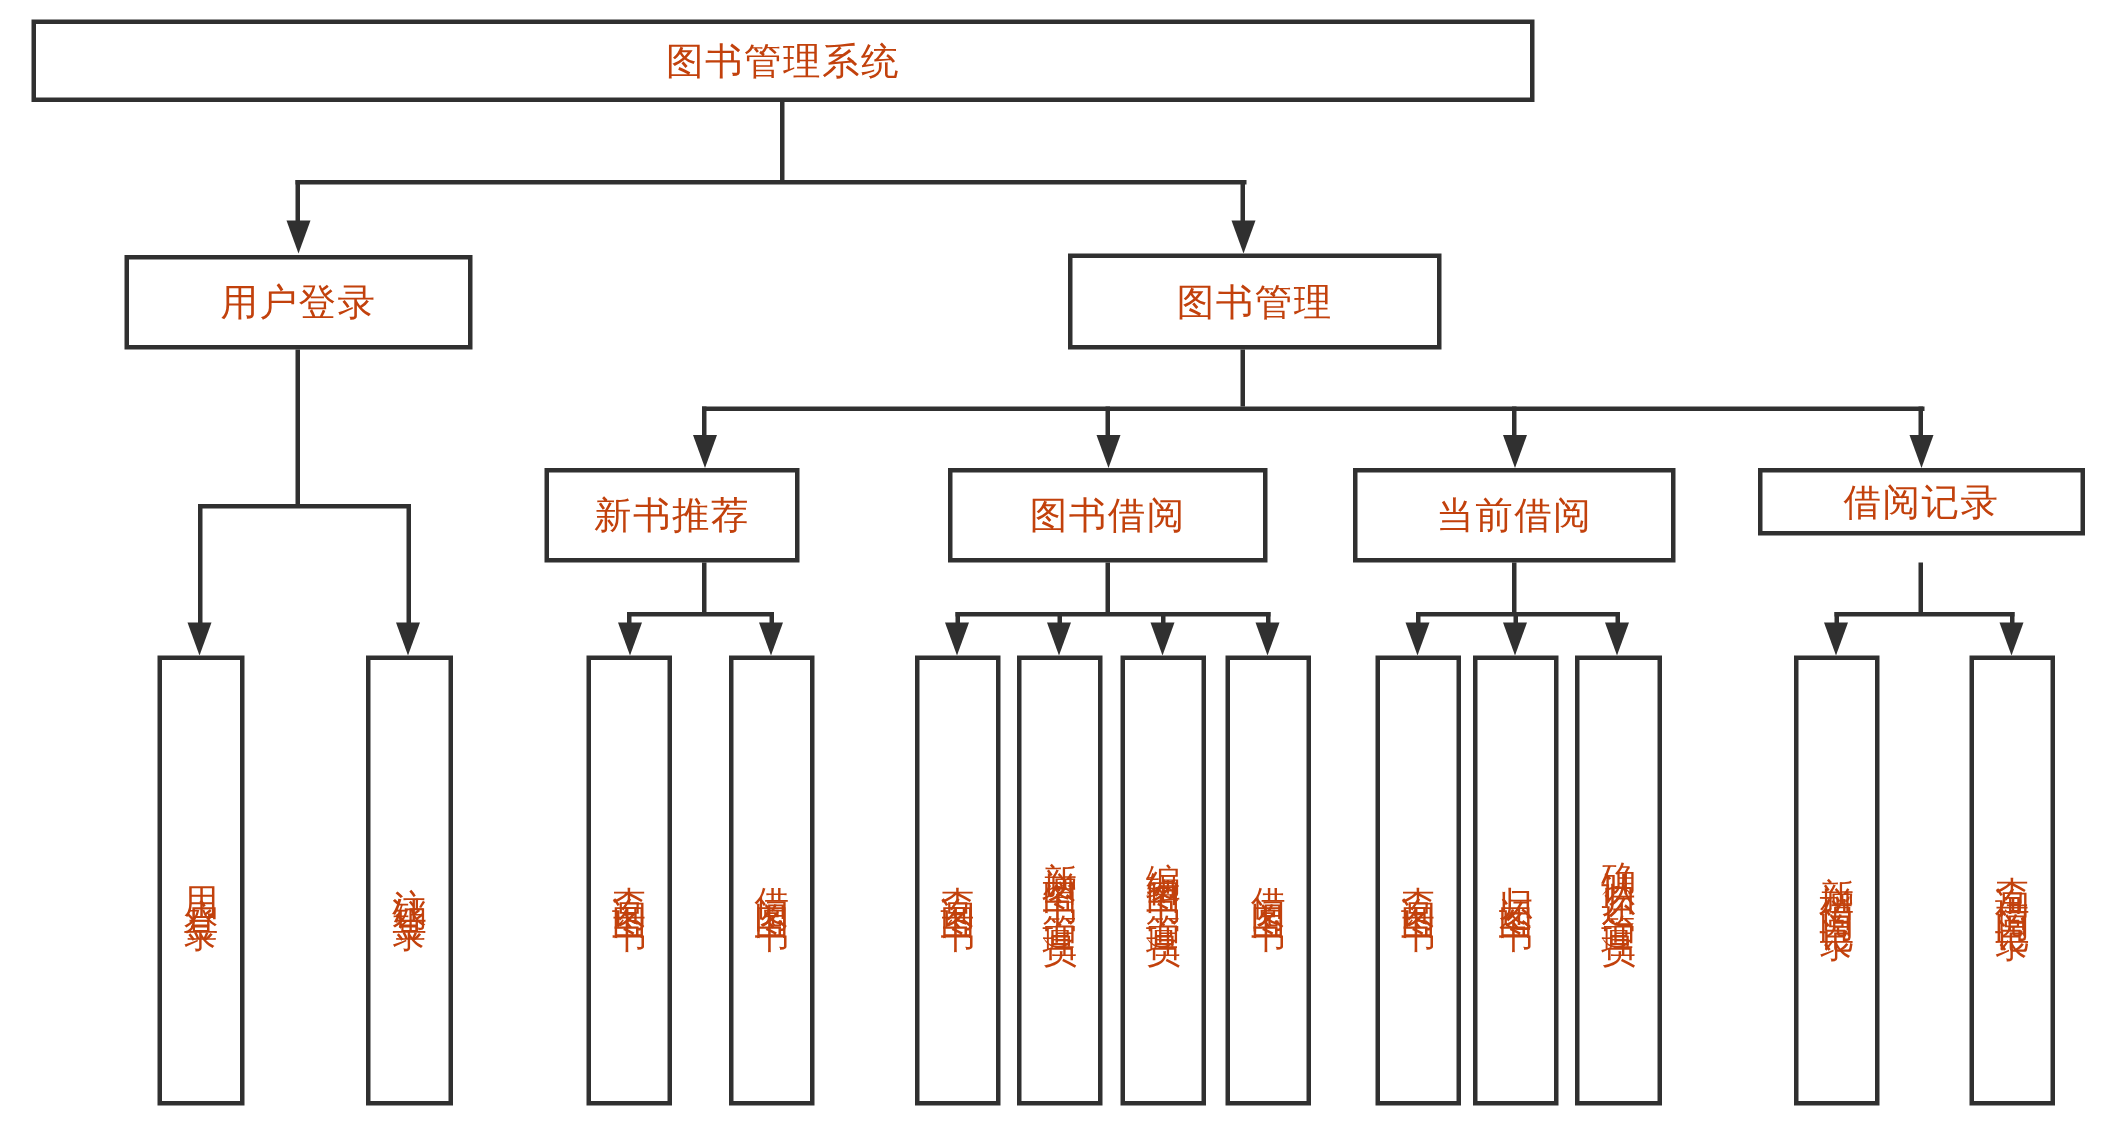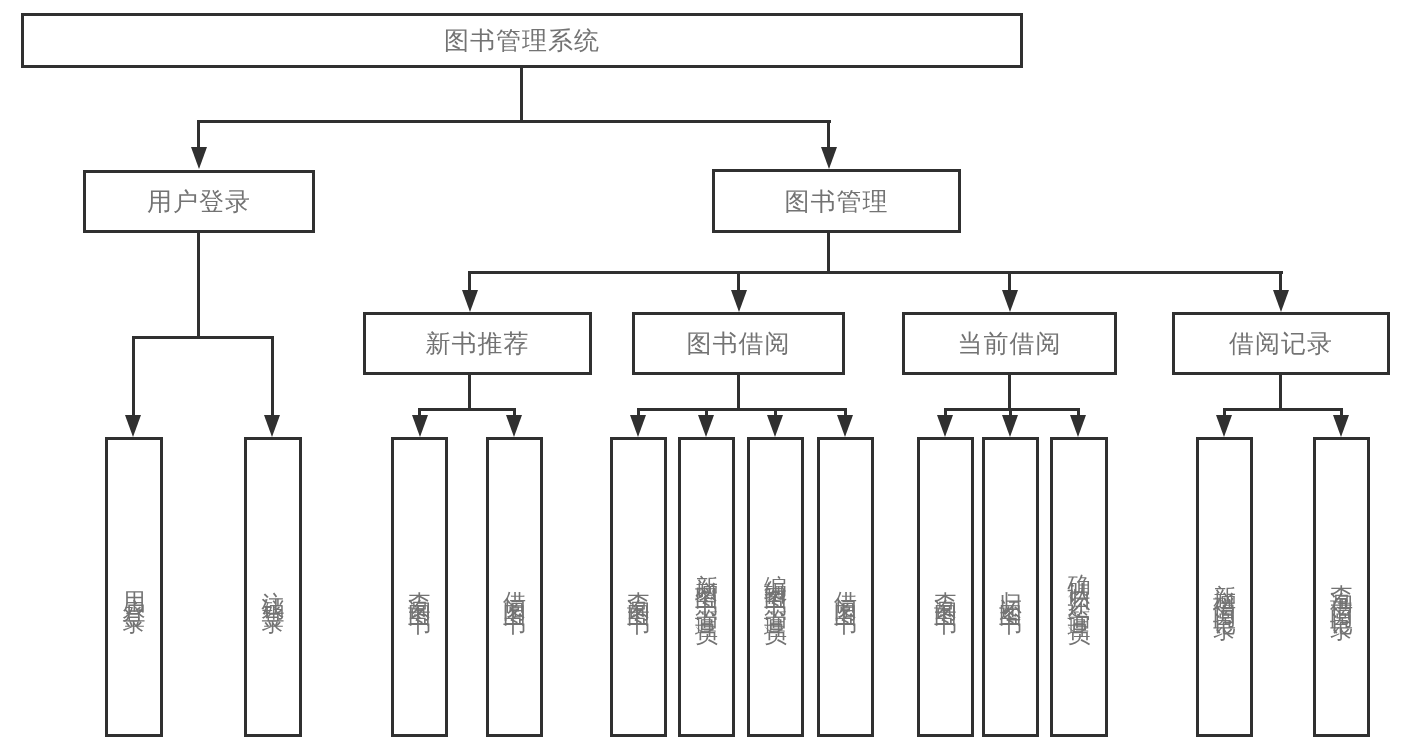--- a/index.html
+++ b/index.html
@@ -8,21 +8,21 @@
     width:1405px;height:747px;
     background:#ffffff;
     font-family:"Liberation Sans","DejaVu Sans",sans-serif;
     overflow:hidden;
   }
   .box{
     position:absolute;
     box-sizing:border-box;
     border:3px solid #303030;
     background:#ffffff;
-    color:#737373;
+    color:#c2410c;
     display:flex;
     align-items:center;
     justify-content:center;
     font-size:25px;
     letter-spacing:1px;
     text-align:center;
   }
   .vbox{
     writing-mode:vertical-rl;
     text-orientation:mixed;
@@ -77,24 +77,24 @@
   <div class="hl" style="left:468px;top:271px;width:815px"></div>
   <div class="vl" style="left:468px;top:271px;height:21px"></div>
   <div class="ar" style="left:462px;top:290px"></div>
   <div class="vl" style="left:737px;top:271px;height:21px"></div>
   <div class="ar" style="left:731px;top:290px"></div>
   <div class="vl" style="left:1008px;top:271px;height:21px"></div>
   <div class="ar" style="left:1002px;top:290px"></div>
   <div class="vl" style="left:1279px;top:271px;height:21px"></div>
   <div class="ar" style="left:1273px;top:290px"></div>
 
-  <div class="box" style="left:363px;top:312px;width:229px;height:63px">新书推荐</div>
+  <div class="box" style="left:363px;top:312px;width:170px;height:63px">新书推荐</div>
   <div class="box" style="left:632px;top:312px;width:213px;height:63px">图书借阅</div>
   <div class="box" style="left:902px;top:312px;width:215px;height:63px">当前借阅</div>
-  <div class="box" style="left:1172px;top:312px;width:218px;height:63px">借阅记录</div>
+  <div class="box" style="left:1172px;top:312px;width:218px;height:45px">借阅记录</div>
 
   <div class="vl" style="left:468px;top:375px;height:33px"></div>
   <div class="hl" style="left:418px;top:408px;width:98px"></div>
   <div class="vl" style="left:418px;top:408px;height:10px"></div>
   <div class="ar" style="left:412px;top:415px"></div>
   <div class="vl" style="left:513px;top:408px;height:10px"></div>
   <div class="ar" style="left:506px;top:415px"></div>
 
   <div class="vl" style="left:737px;top:375px;height:33px"></div>
   <div class="hl" style="left:637px;top:408px;width:210px"></div>

